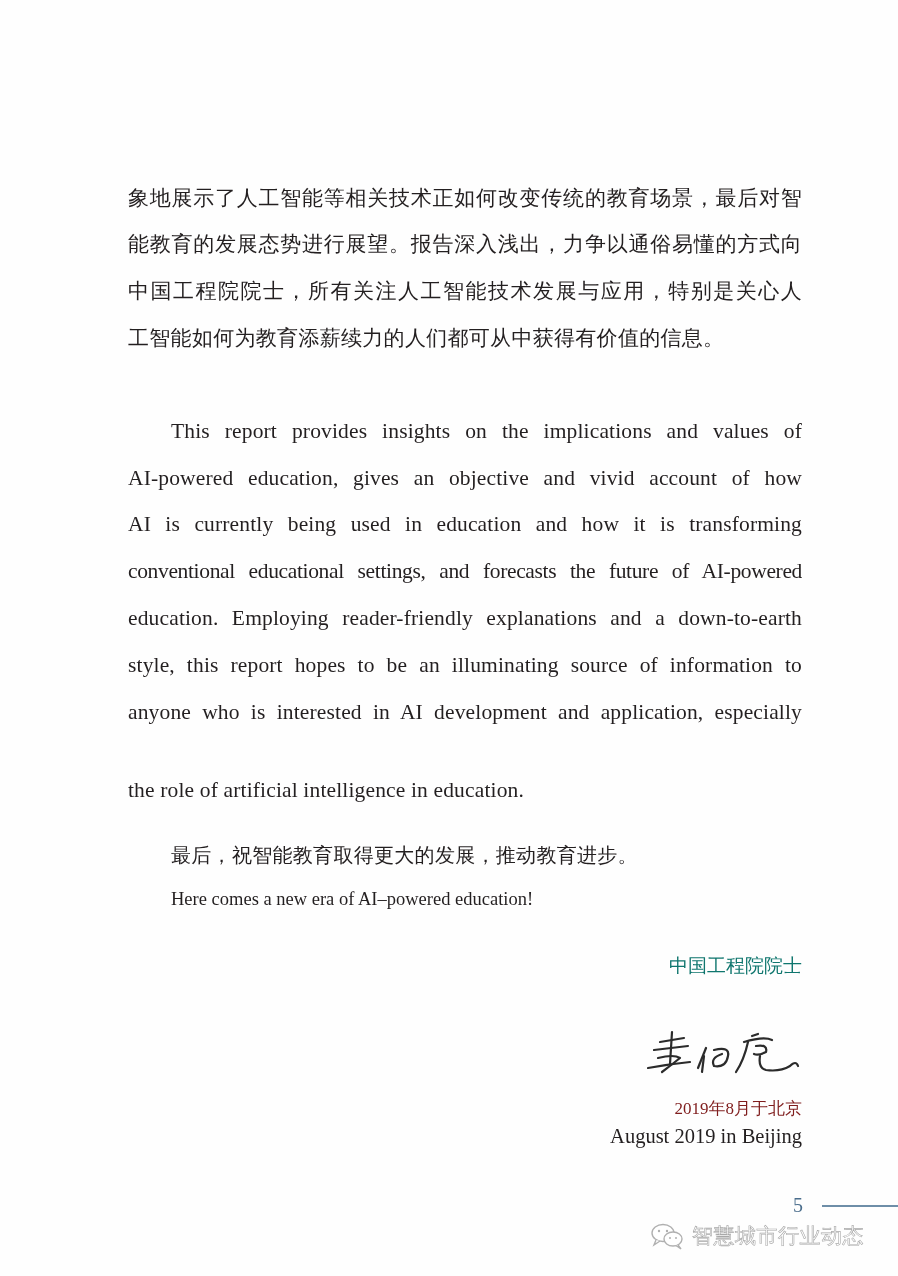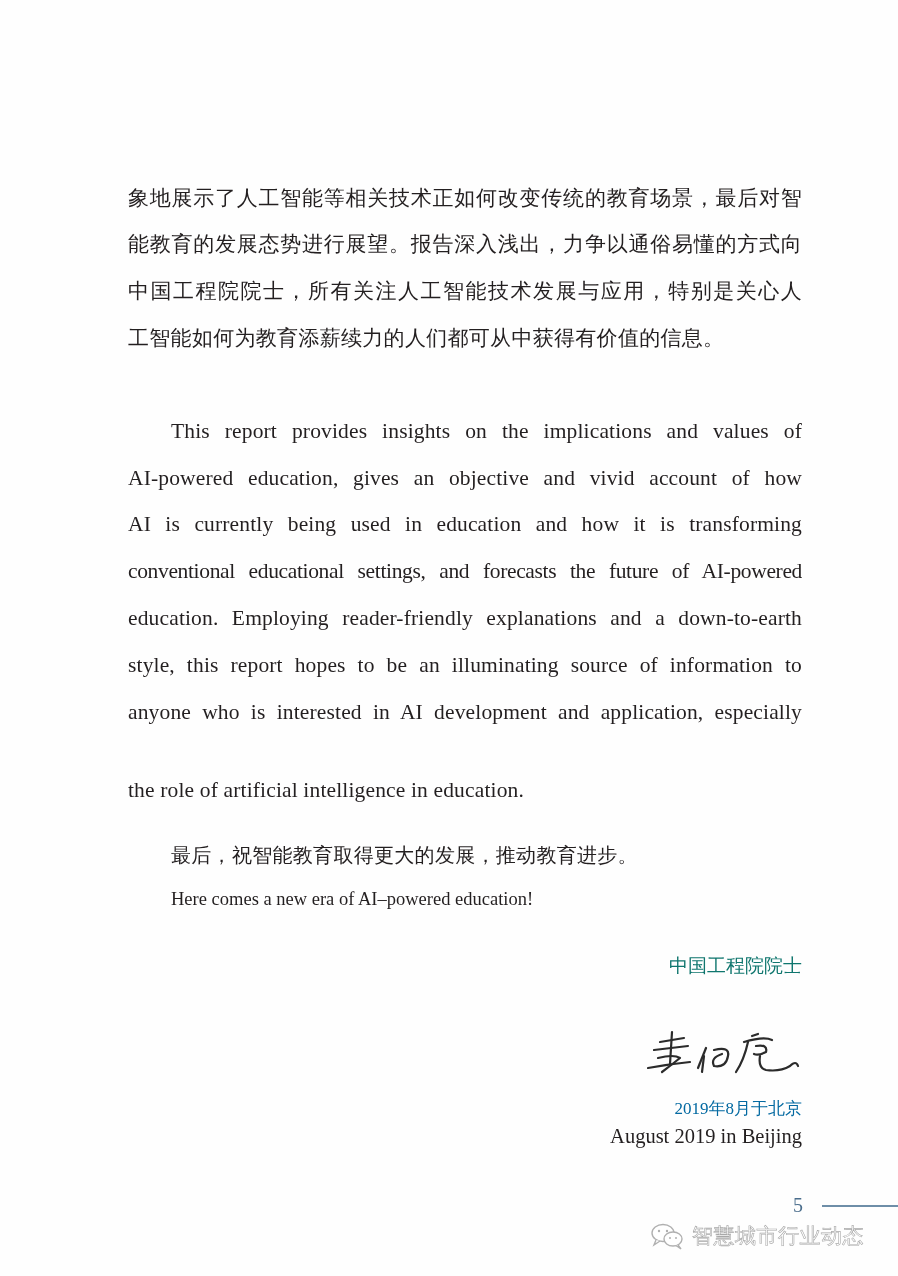--- a/index.html
+++ b/index.html
@@ -6,21 +6,21 @@
     body { width: 898px; height: 1276px; position: relative; overflow: hidden; color: #231f20; }
     .page { position: absolute; left: 0; top: 0; width: 898px; height: 1276px; background: #fefefe; }
     .line { position: absolute; white-space: nowrap; }
     .cn { font-family: "DejaVu Serif", serif; font-size: 21px; letter-spacing: 0.3px; }
     .en { font-family: "Liberation Serif", serif; font-size: 21.5px; letter-spacing: 0.15px; }
     .justify { left: 128px; width: 674px; text-align: justify; text-align-last: justify; }
     .right { right: 96px; text-align: right; }
     .closing-en { font-family: "Liberation Serif", serif; font-size: 18.5px; }
     .sign-title-cn { font-family: "DejaVu Serif", serif; font-size: 19px; color: #0f766e; }
     .sign-title-en { font-family: "Liberation Serif", serif; font-size: 20.5px; }
-    .date-cn { font-family: "Liberation Serif", serif; font-size: 17px; color: #0369a1; }
+    .date-cn { font-family: "Liberation Serif", serif; font-size: 17px; color: #7f1d1d; }
     .date-en { font-family: "Liberation Serif", serif; font-size: 20.5px; }
     .signature { position: absolute; left: 640px; top: 1028px; width: 170px; height: 52px; }
     .page-number { position: absolute; left: 793px; top: 1194px; font-family: "Liberation Serif", serif; font-size: 20px; color: #4a6d8c; }
     .page-rule { position: absolute; left: 822px; top: 1205px; width: 76px; height: 1.5px; background: #6e8ea8; }
     .watermark { position: absolute; left: 650px; top: 1222px; display: flex; align-items: flex-end; gap: 6px; }
     .watermark-text { font-family: "DejaVu Sans", sans-serif; font-size: 21px; color: #c8c8c8; letter-spacing: 0.5px; -webkit-text-stroke: 0.6px #a8a8a8; color: #ffffff; }
   </style>
 </head>
 <body>
 

